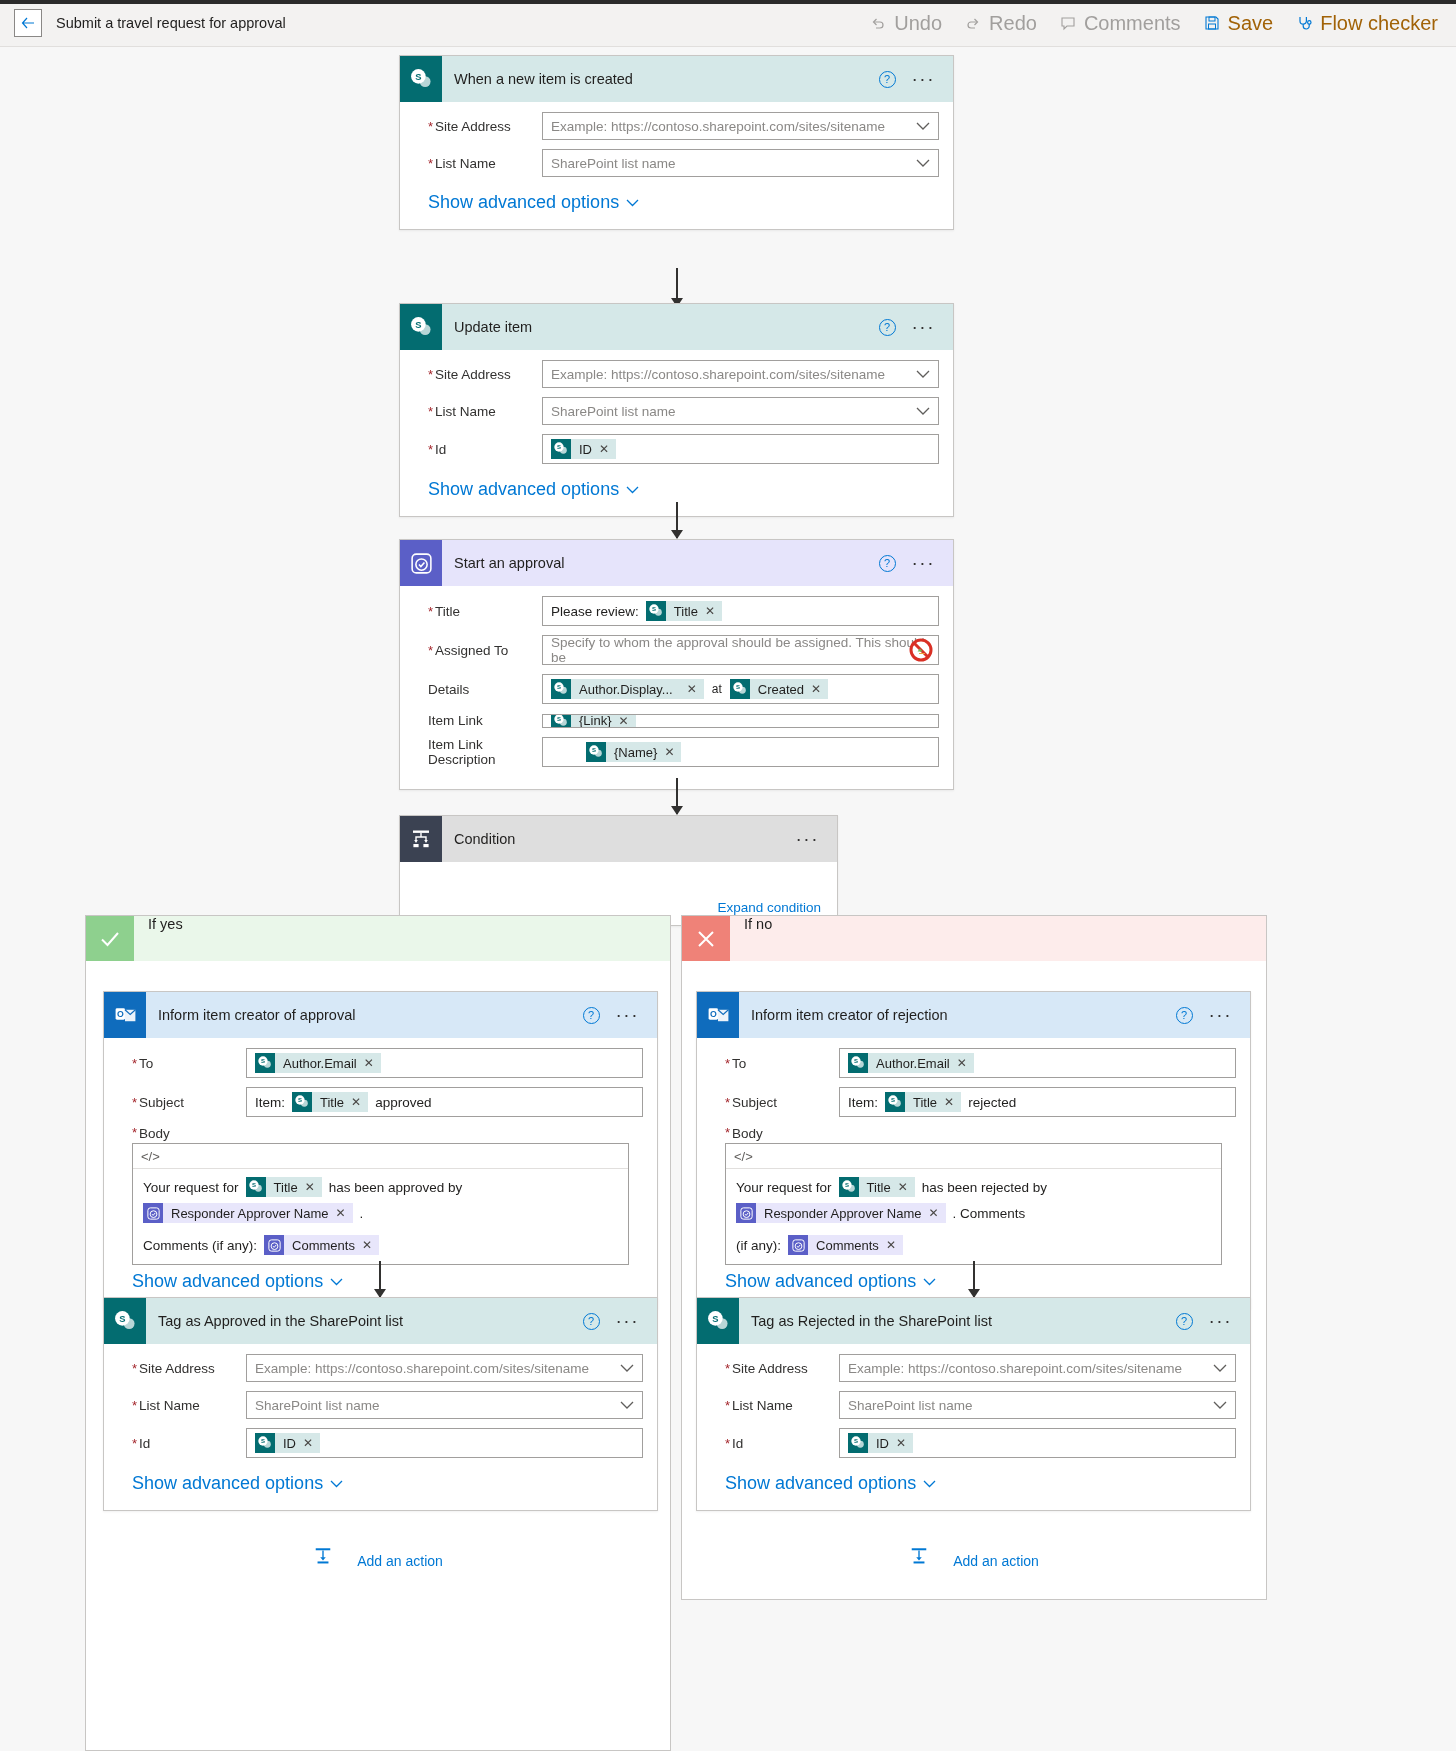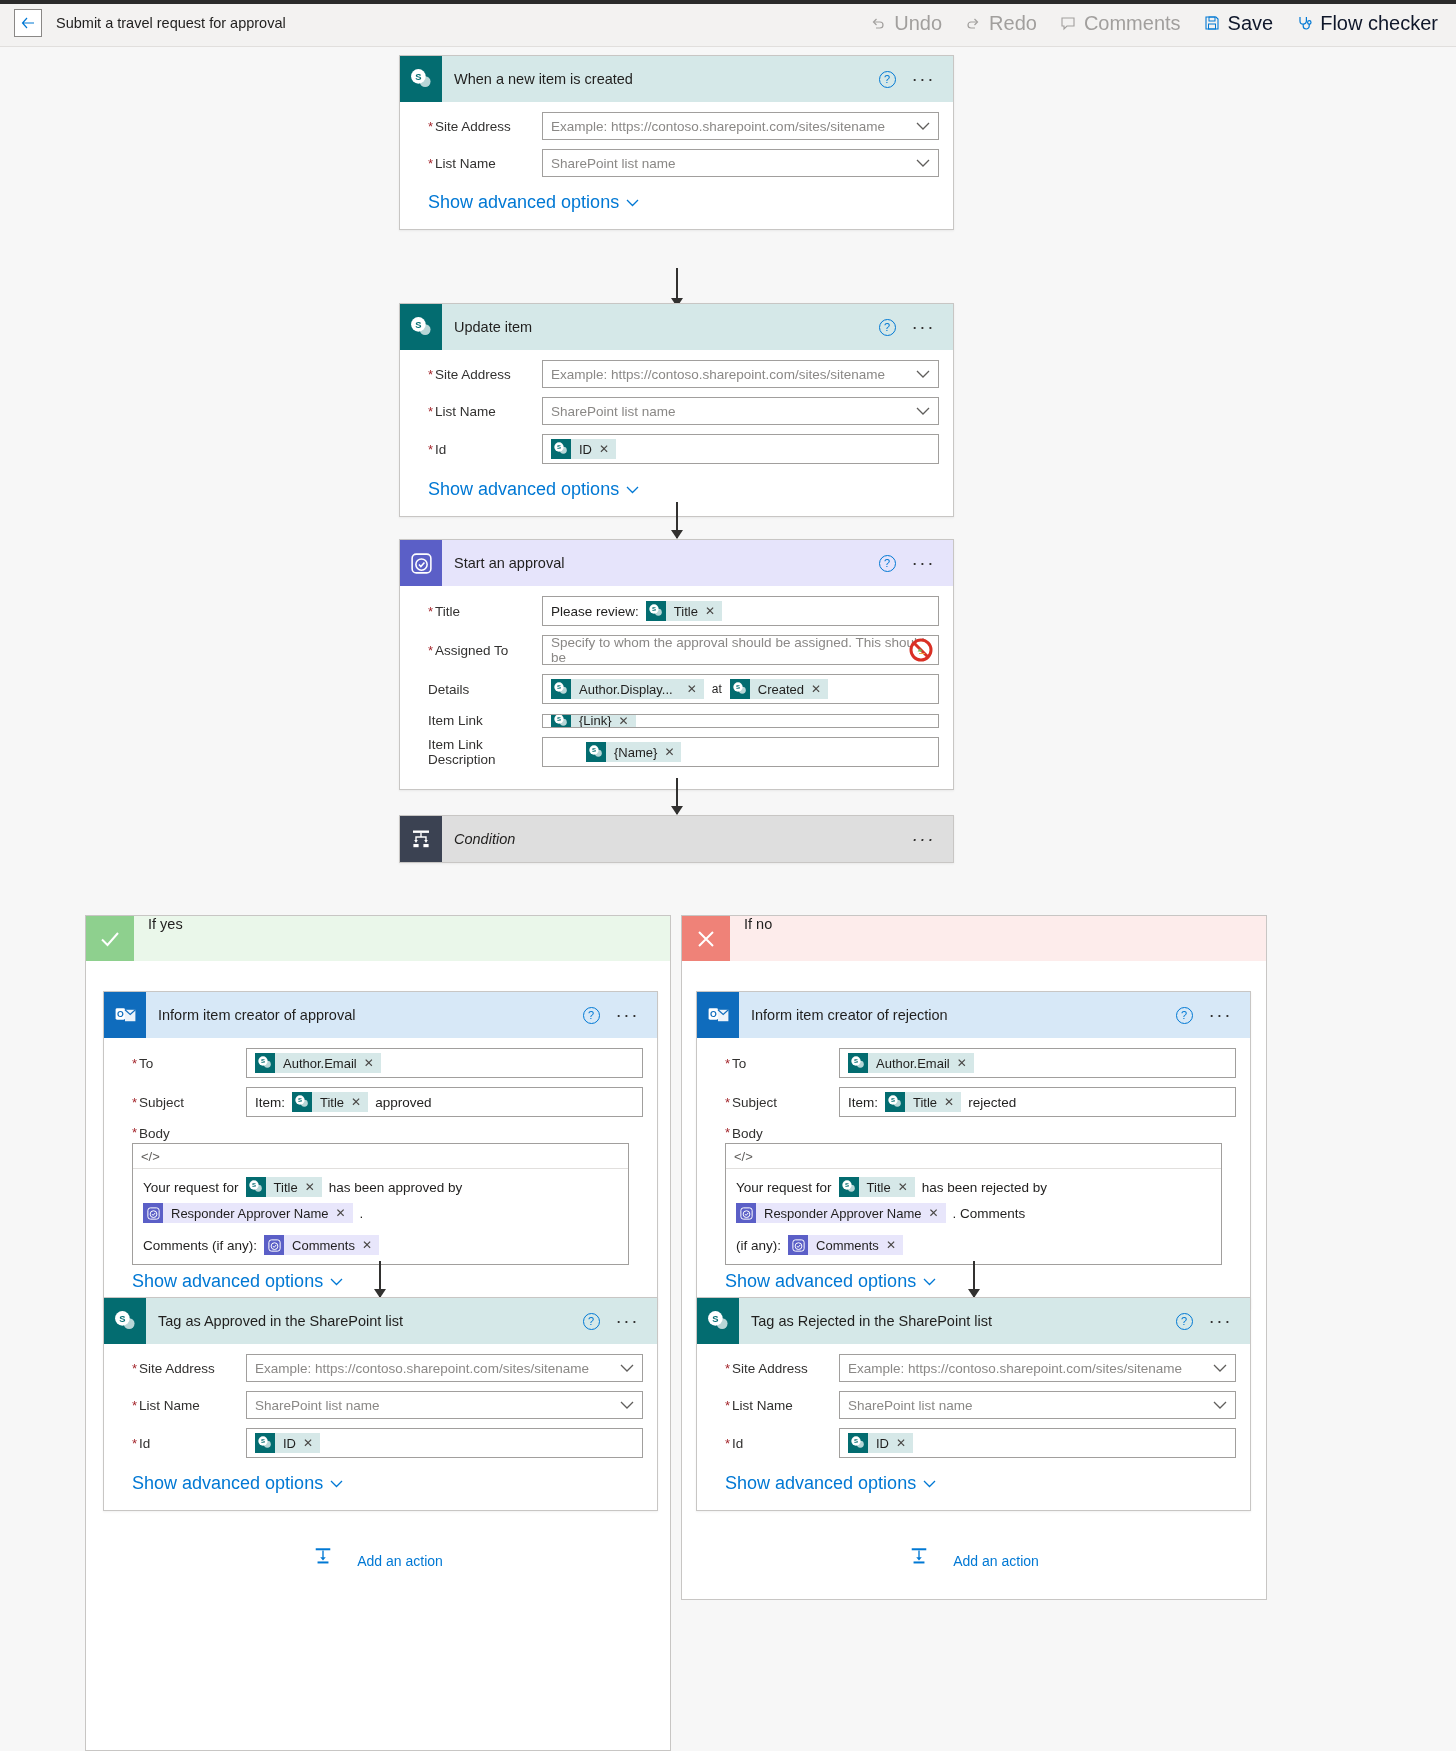--- a/index.html
+++ b/index.html
@@ -28,21 +28,21 @@
   .back-btn {
     width:28px; height:28px; border:1px solid #8a8886; background:#fff;
     display:flex; align-items:center; justify-content:center;
     cursor:pointer; flex:none;
   }
   .back-btn svg { display:block; }
   .flow-title { margin-left:14px; font-size:14.5px; color:#201f1e; }
   .topbar-right { margin-left:auto; display:flex; align-items:center; gap:22px; }
   .tb-item { display:flex; align-items:center; gap:7px; font-size:20px; cursor:pointer; }
   .tb-item.disabled { color:#a19f9d; cursor:default; }
-  .tb-item.enabled { color:#0f172a; }
+  .tb-item.enabled { color:#a16207; }
   .tb-ico { width:18px; height:18px; display:flex; align-items:center; justify-content:center; flex:none; }
 
   
   .canvas { position:relative; width:1456px; height:1704px; }
 
   
   .card {
     background:#fff;
     border:1px solid #c8c6c4;
     box-shadow:0 1px 2px rgba(0,0,0,.06);
@@ -467,37 +467,40 @@
                 <span>{Name}</span>
                 <span class="tk-x">✕</span>
               </span>
           </span>
         </div>
       </div>
     </div>
   </div>
   <div class="arrow" style="left:676px;top:731px;height:36px;"></div>
 
-  <div class="card" style="position:absolute;left:399px;top:768px;width:555px;font-style:italic;">
+  <div class="card" style="position:absolute;left:399px;top:768px;width:439px;">
     <div class="card-head h-cond">
       <div class="card-ico ico-cond">
         <svg width="24" height="24" viewBox="0 0 24 24">
             <rect x="4" y="3.5" width="16" height="2.4" fill="#fff"></rect>
             <path d="M12 6 V10 M12 10 H7 V13 M12 10 H17 V13" stroke="#fff" stroke-width="1.4" fill="none"></path>
             <path d="M5.2 13 L7 16 L8.8 13 Z" fill="#fff"></path>
             <path d="M15.2 13 L17 16 L18.8 13 Z" fill="#fff"></path>
             <rect x="4.4" y="17" width="5.2" height="3.2" fill="#fff"></rect>
             <rect x="14.4" y="17" width="5.2" height="3.2" fill="#fff"></rect>
           </svg>
       </div>
       <div class="card-title">Condition</div>
       <div class="head-actions">
           <div class="ellipsis">···</div>
         </div>
     </div>
+    <div class="cond-body">
+      <div class="expand-cond">Expand condition</div>
+    </div>
   </div>
 
   <div class="branch yes" style="left:85px;top:868px;width:586px;height:836px;">
     <div class="branch-head">
       <div class="branch-ico">
         <svg width="26" height="26" viewBox="0 0 26 26">
             <path d="M5 13.5 L10.5 19 L21 7" stroke="#fff" stroke-width="2" fill="none"></path>
           </svg>
       </div>
       <div class="branch-label">If yes</div>

